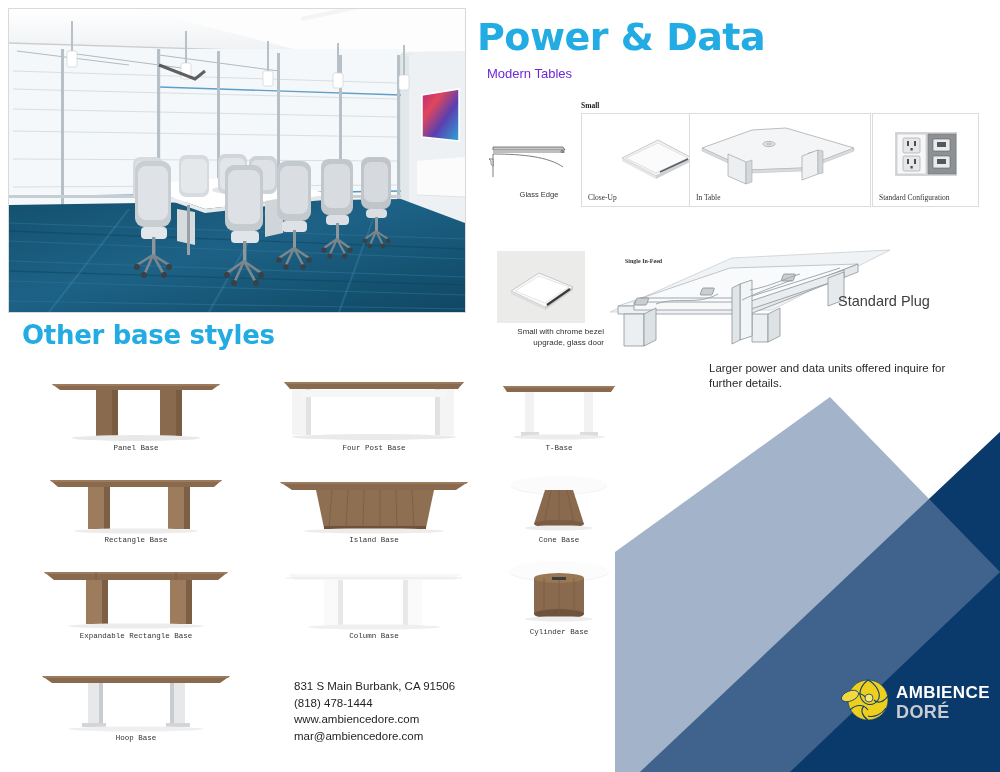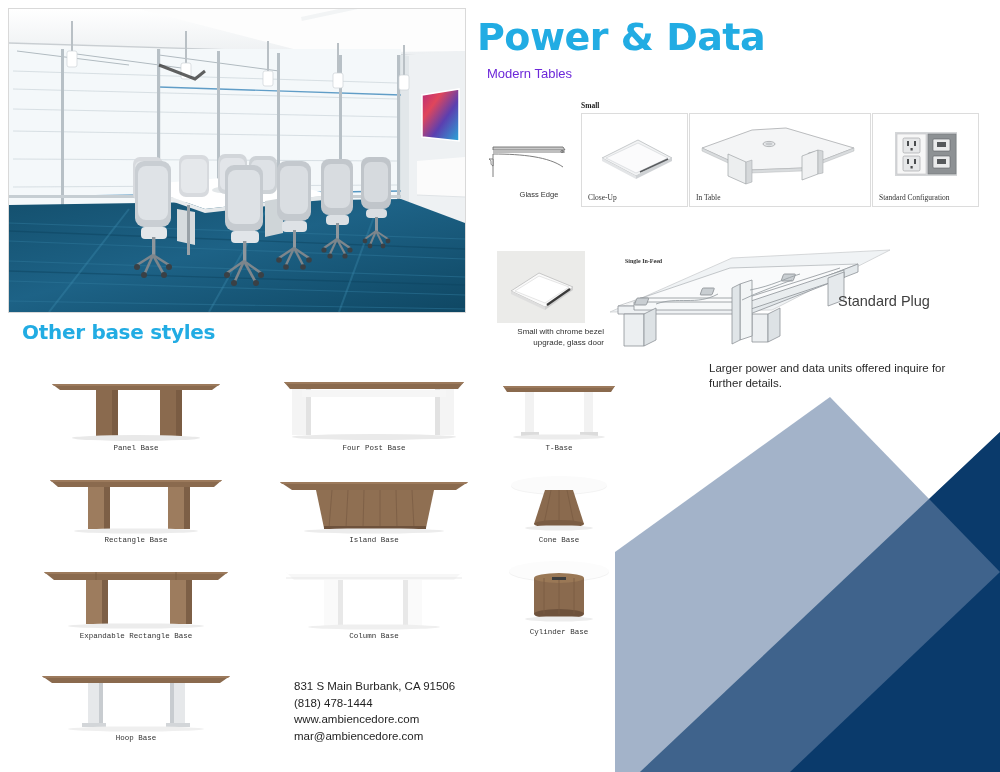--- a/index.html
+++ b/index.html
@@ -14,21 +14,21 @@
 
   
   .hero{position:absolute;left:8px;top:8px;width:456px;height:303px;
         border:1px solid #d9d9d9;overflow:hidden;background:#eef3f6;}
   .hero svg{display:block;width:100%;height:100%;}
 
   
   .title-power{position:absolute;left:477px;top:15px;font-size:38px;font-weight:bold;
         letter-spacing:-0.5px;color:#22ace3;font-family:"DejaVu Sans", sans-serif;}
   .sub-modern{position:absolute;left:487px;top:66px;font-size:13px;color:#6d28d9;}
-  .title-other{position:absolute;left:22px;top:320px;font-size:20px;font-weight:bold;
+  .title-other{position:absolute;left:22px;top:320px;font-size:26px;font-weight:bold;
         letter-spacing:-0.3px;color:#22ace3;font-family:"DejaVu Sans", sans-serif;}
 
   
   .small-hdr{position:absolute;left:581px;top:101px;font-size:7.5px;font-weight:bold;
         color:#1c1c1c;font-family:"Liberation Serif", serif;}
 
   .cell{position:absolute;border:1px solid #dcdcdc;background:#fff;}
   .cell-label{position:absolute;left:6px;bottom:4px;font-size:7.5px;color:#333;
         font-family:"Liberation Serif", serif;}
 
@@ -314,21 +314,21 @@
         <path d="M10 21 C40 21 66 24 80 34"></path>
         <path d="M10 21 L10 44"></path>
         <path d="M6 26 C10 28 6 31 10 33 L10 26 Z" fill="#ffffff"></path>
         <path d="M80 17 L80 20"></path>
         <circle cx="79" cy="18.5" r="1.1"></circle>
       </g>
     </svg>
     <div class="ge-lab">Glass Edge</div>
   </div>
 
-  <div class="cell" style="left:581px;top:113px;width:105px;height:92px;">
+  <div class="cell" style="left:581px;top:113px;width:105px;height:92px;padding-left:40px;">
     <div class="fig">
       <svg viewBox="0 0 105 72">
         <polygon points="20,40 56,22 90,40 54,58" fill="#f2f3f4" stroke="#b9bcbf" stroke-width="0.8"></polygon>
         <polygon points="24,40 56,25 86,40 54,55" fill="#fbfbfc" stroke="#cfd2d5" stroke-width="0.6"></polygon>
         <polygon points="54,58 90,40 90,43 54,61" fill="#cfd2d5"></polygon>
         <polygon points="20,40 54,58 54,61 20,43" fill="#e3e5e7"></polygon>
         <path d="M58,54 L86,41" stroke="#5a5d60" stroke-width="1.6"></path>
       </svg>
     </div>
     <div class="cell-label">Close-Up</div>
@@ -602,14 +602,34 @@
     <div class="cap">Hoop Base</div>
   </div>
 
   <div class="contact">
     <div>831 S Main Burbank, CA 91506</div>
     <div>(818) 478-1444</div>
     <div>www.ambiencedore.com</div>
     <div>mar@ambiencedore.com</div>
   </div>
 
+  <div class="logo">
+    <svg viewBox="0 0 160 56">
+      <g>
+        <circle cx="32" cy="28" r="20" fill="#efcf1e"></circle>
+        <circle cx="32" cy="28" r="20" fill="none" stroke="#0f3f70" stroke-width="0.6"></circle>
+        <g stroke="#0f3f70" stroke-width="1.1" fill="none">
+          <path d="M32 8 C24 14 22 22 26 28 C30 34 38 34 42 28 C46 22 40 12 32 8 Z"></path>
+          <path d="M12 28 C18 20 26 20 30 26"></path>
+          <path d="M14 38 C20 32 28 32 32 38"></path>
+          <path d="M32 48 C26 44 24 38 28 34"></path>
+          <path d="M50 36 C46 42 38 46 32 44"></path>
+          <path d="M52 24 C48 30 42 32 38 28"></path>
+        </g>
+        <circle cx="33" cy="26" r="4" fill="#f6e67a" stroke="#0f3f70" stroke-width="0.8"></circle>
+        <ellipse cx="14" cy="24" rx="9" ry="5" fill="#f2d93f" stroke="#0f3f70" stroke-width="0.8" transform="rotate(-22 14 24)"></ellipse>
+      </g>
+      <text x="60" y="26" font-family="Liberation Sans, sans-serif" font-size="17" font-weight="bold" fill="#ffffff" letter-spacing="0.4">AMBIENCE</text>
+      <text x="60" y="46" font-family="Liberation Sans, sans-serif" font-size="18" font-weight="bold" fill="#c9ccd1" letter-spacing="0.4">DORÉ</text>
+    </svg>
+  </div>
 
 </div>
 
 </body></html>

